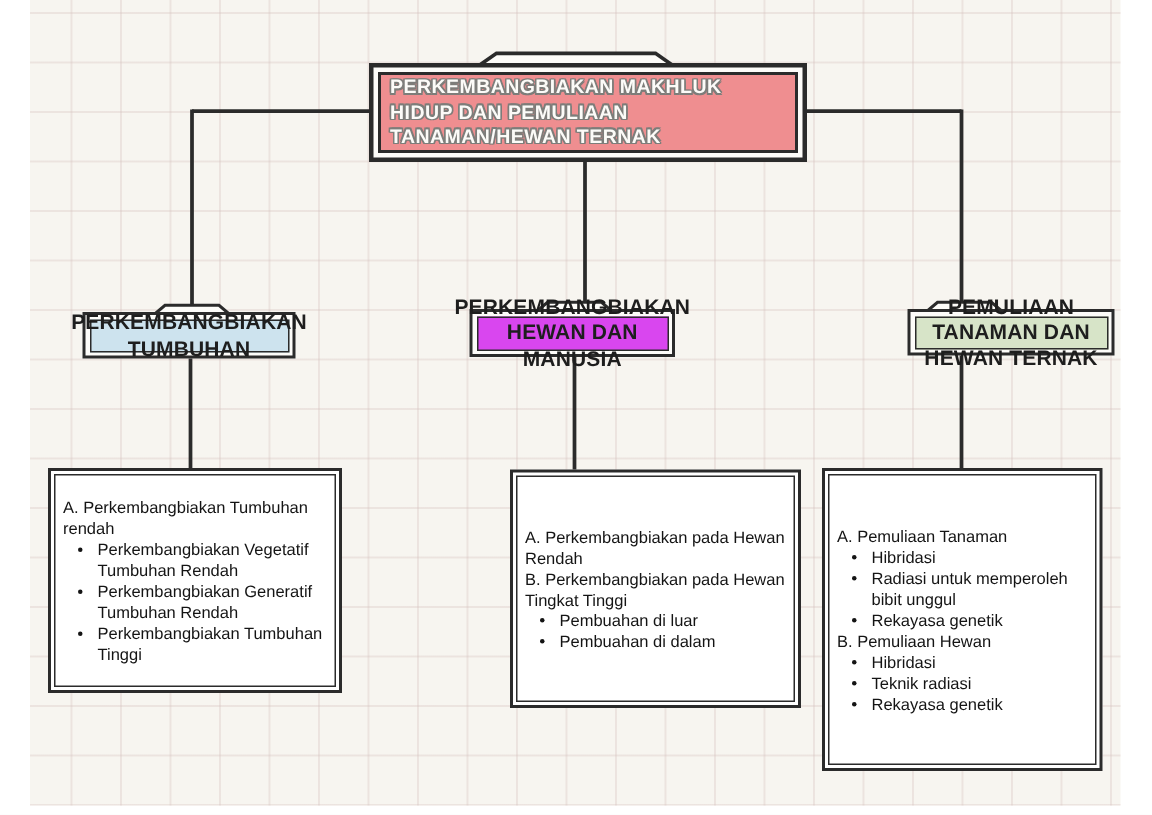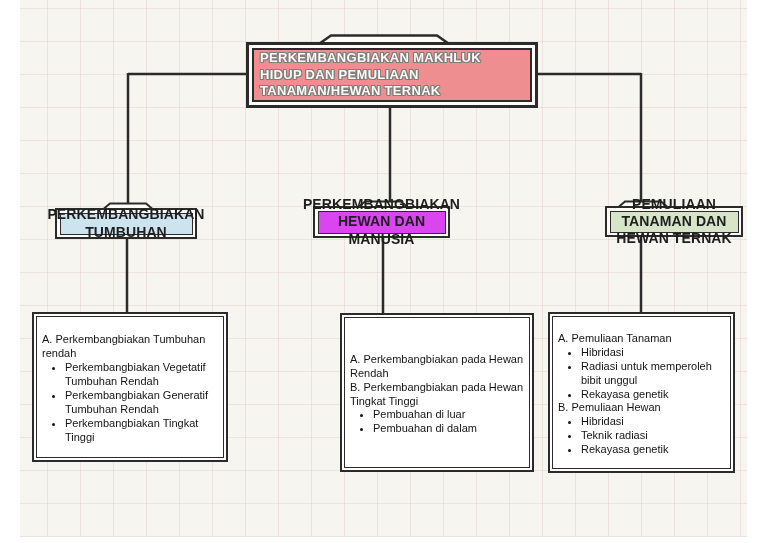--- a/index.html
+++ b/index.html
@@ -51,21 +51,21 @@
   .branch-2{left:313px;top:206px;width:137px;height:32px;}
   .branch-3{left:572px;top:206px;width:138px;height:31px;margin-left:33px;}
   .detail-box{border:2px solid #2b2b2b;background:#ffffff;}
   .detail-inner{
     position:absolute;inset:2px;border:1.5px solid #2b2b2b;background:#ffffff;
     display:flex;flex-direction:column;justify-content:center;
     padding:4px 3px 0 5px;box-sizing:border-box;
   }
   .detail-1{left:32px;top:312px;width:196px;height:150px;}
   .detail-2{left:292px;top:313px;width:194px;height:159px;margin-left:48px;}
-  .detail-3{left:548px;top:312px;width:187px;height:161px;}
+  .detail-3{left:548px;top:312px;width:187px;height:202px;}
   .sec-heading{
     font-size:11px;line-height:1.27;color:#141414;margin:0;
   }
   ul.bullets{
     margin:0;padding:0 0 0 23px;list-style:disc;
   }
   ul.bullets li{
     font-size:11px;line-height:1.27;color:#141414;margin:0;padding:0;
   }
 </style>
@@ -115,21 +115,21 @@
       <div class="branch-title">PEMULIAAN TANAMAN DAN HEWAN TERNAK</div>
     </div>
   </div>
 
   <div class="box detail-box detail-1">
     <div class="detail-inner">
       <p class="sec-heading">A. Perkembangbiakan Tumbuhan rendah</p>
       <ul class="bullets">
         <li>Perkembangbiakan Vegetatif Tumbuhan Rendah</li>
         <li>Perkembangbiakan Generatif Tumbuhan Rendah</li>
-        <li>Perkembangbiakan Tingkat Tinggi</li>
+        <li>Perkembangbiakan Tumbuhan Tinggi</li>
       </ul>
     </div>
   </div>
 
   <div class="box detail-box detail-2">
     <div class="detail-inner">
       <p class="sec-heading">A. Perkembangbiakan pada Hewan Rendah</p>
       <p class="sec-heading">B. Perkembangbiakan pada Hewan Tingkat Tinggi</p>
       <ul class="bullets">
         <li>Pembuahan di luar</li>

